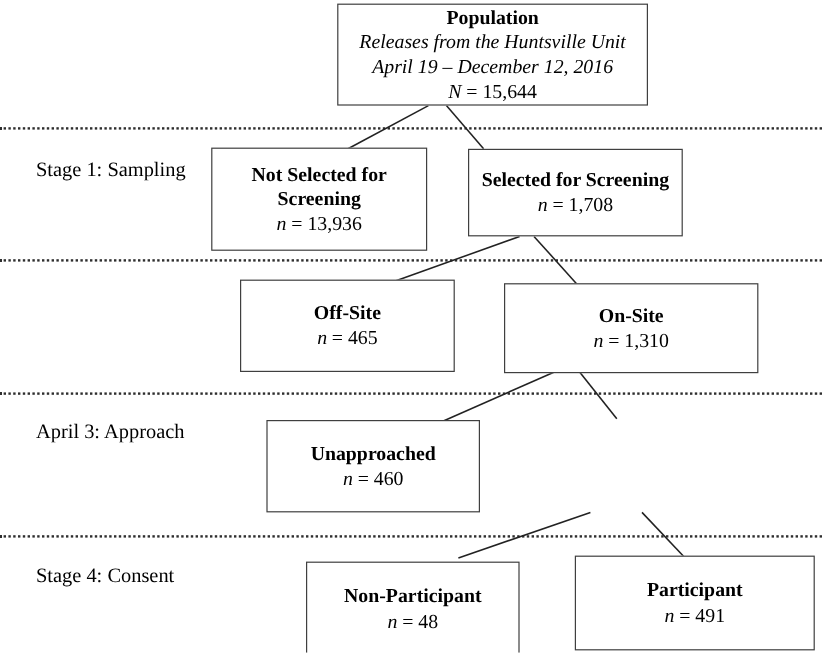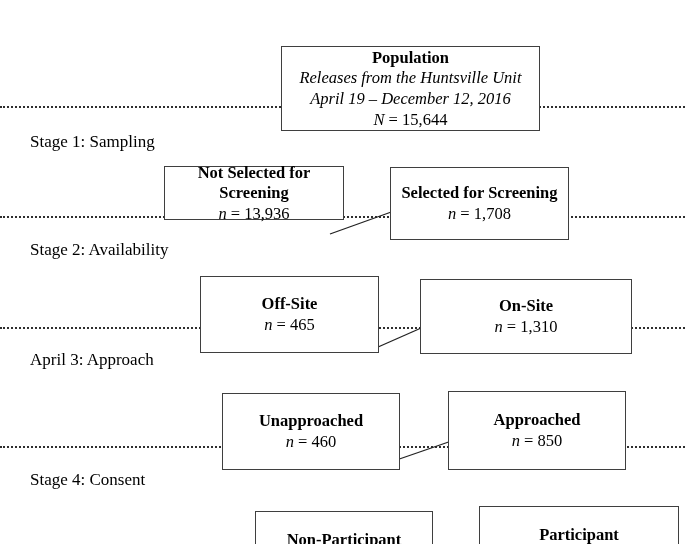--- a/index.html
+++ b/index.html
@@ -6,21 +6,20 @@
   .canvas{
     position:relative;width:685px;height:544px;background:#ffffff;
     font-family:"Liberation Serif","DejaVu Serif",serif;color:#000;
     overflow:hidden;
   }
   .flowbox{
     position:absolute;background:#ffffff;border:1.6px solid #3f3f3f;
     box-sizing:border-box;display:flex;flex-direction:column;
     justify-content:center;align-items:center;text-align:center;z-index:2;
     padding:2px 6px;
-    margin-top:43px;
   }
   .box-title{font-weight:bold;font-size:16.5px;line-height:20px;}
   .box-n{font-size:16.5px;line-height:20px;margin-top:1px;}
   .nvar{font-style:italic;margin-right:4px;}
   .italic{font-style:italic;font-size:16.5px;line-height:20.5px;text-align:center;}
   .pop-title{font-weight:bold;font-size:16.5px;line-height:21px;}
   .stage-label{position:absolute;left:30px;font-size:17px;line-height:20px;z-index:2;}
   .dotline{position:absolute;left:0;width:685px;height:0;border-top:2px dotted #2e2e2e;z-index:0;}
   svg.connectors{position:absolute;left:0;top:0;width:685px;height:544px;z-index:1;pointer-events:none;}
 </style>
@@ -39,34 +38,33 @@
     <line x1="372" y1="88" x2="403" y2="124" stroke="#222" stroke-width="1.3"></line>
     <line x1="433" y1="197" x2="330" y2="234" stroke="#222" stroke-width="1.3"></line>
     <line x1="445" y1="197" x2="481" y2="237" stroke="#222" stroke-width="1.3"></line>
     <line x1="462" y1="310" x2="369" y2="351" stroke="#222" stroke-width="1.3"></line>
     <line x1="483" y1="310" x2="514" y2="349" stroke="#222" stroke-width="1.3"></line>
     <line x1="492" y1="427" x2="382" y2="465" stroke="#222" stroke-width="1.3"></line>
     <line x1="535" y1="427" x2="570" y2="464" stroke="#222" stroke-width="1.3"></line>
   </svg>
 
   <div class="stage-label" style="top:132px">Stage 1: Sampling</div>
-  <div class="stage-label" style="top:240px">Stage 2: Availability</div>
   <div class="stage-label" style="top:350px">April 3: Approach</div>
   <div class="stage-label" style="top:470px">Stage 4: Consent</div>
 
   <div class="flowbox" style="left:281px;top:3px;width:259px;height:85px">
     <div class="pop-title">Population</div>
     <div class="italic">Releases from the Huntsville Unit</div>
     <div class="italic">April 19 – December 12, 2016</div>
     <div class="box-n">
       <span class="nvar">N</span><span>= 15,644</span>
     </div>
   </div>
 
-  <div class="flowbox" style="left:164px;top:123px;width:180px;height:54px">
+  <div class="flowbox" style="left:176px;top:123px;width:180px;height:86px">
     <div class="box-title">Not Selected for Screening</div>
     <div class="box-n">
       <span class="nvar">n</span><span>= 13,936</span>
     </div>
   </div>
   <div class="flowbox" style="left:390px;top:124px;width:179px;height:73px">
     <div class="box-title">Selected for Screening</div>
     <div class="box-n">
       <span class="nvar">n</span><span>= 1,708</span>
     </div>
@@ -84,26 +82,20 @@
       <span class="nvar">n</span><span>= 1,310</span>
     </div>
   </div>
 
   <div class="flowbox" style="left:222px;top:350px;width:178px;height:77px">
     <div class="box-title">Unapproached</div>
     <div class="box-n">
       <span class="nvar">n</span><span>= 460</span>
     </div>
   </div>
-  <div class="flowbox" style="left:448px;top:348px;width:178px;height:79px">
-    <div class="box-title">Approached</div>
-    <div class="box-n">
-      <span class="nvar">n</span><span>= 850</span>
-    </div>
-  </div>
 
   <div class="flowbox" style="left:255px;top:468px;width:178px;height:78px">
     <div class="box-title">Non-Participant</div>
     <div class="box-n">
       <span class="nvar">n</span><span>= 48</span>
     </div>
   </div>
   <div class="flowbox" style="left:479px;top:463px;width:200px;height:79px">
     <div class="box-title">Participant</div>
     <div class="box-n">

